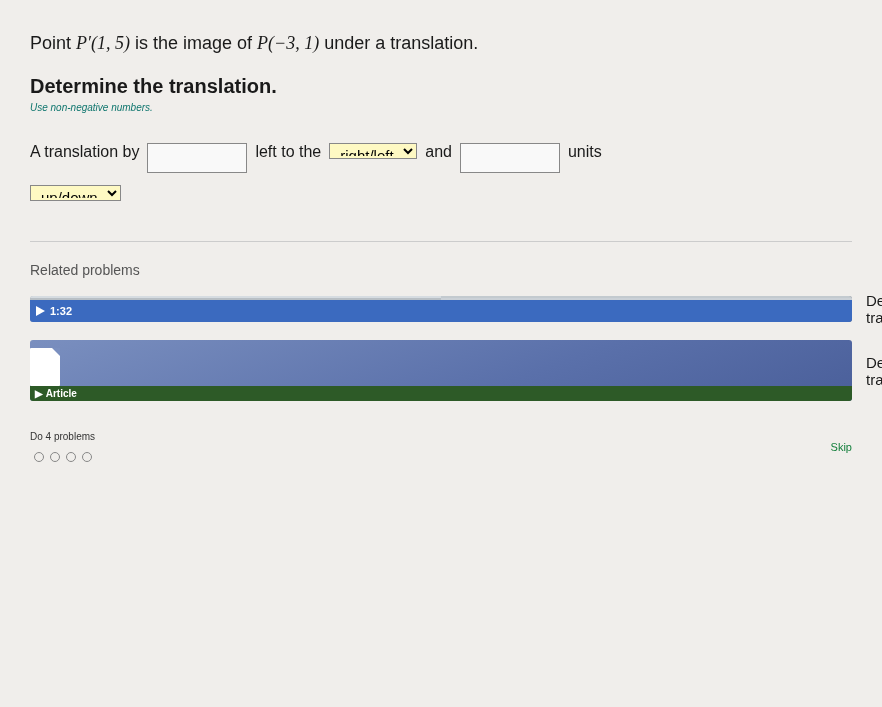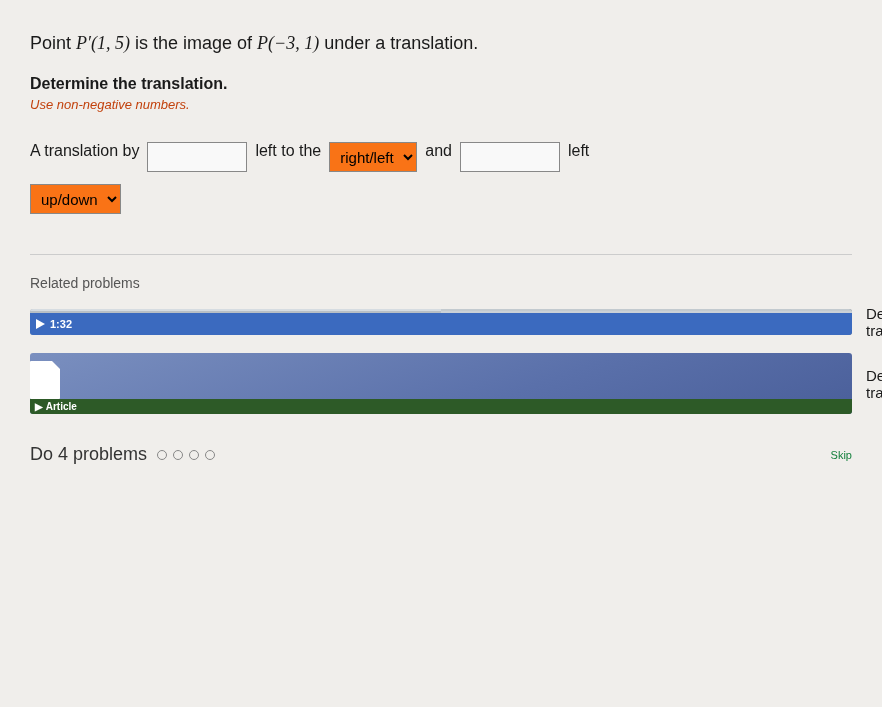--- a/index.html
+++ b/index.html
@@ -18,28 +18,28 @@
       margin-bottom: 18px;
       line-height: 1.5;
     }
 
     .problem-statement em {
       font-style: italic;
     }
 
     .directions-bold {
       font-weight: bold;
-      font-size: 16px;
+      font-size: 20px;
       margin-bottom: 4px;
     }
 
     .directions-italic {
       font-style: italic;
-      font-size: 13px;
-      color: #c2410c;
+      font-size: 10px;
+      color: #0f766e;
       margin-bottom: 30px;
     }
 
     .translation-row {
       display: flex;
       align-items: flex-start;
       flex-wrap: wrap;
       gap: 8px;
       margin-bottom: 12px;
       font-size: 16px;
@@ -55,22 +55,22 @@
       background: #f9f9f9;
       width: 100px;
       height: 30px;
       font-size: 15px;
       padding: 2px 6px;
       outline: none;
     }
 
     .dropdown-select {
       border: 1.5px solid #888;
-      background: #f97316;
-      height: 30px;
+      background: #fef9c3;
+      height: 16px;
       font-size: 15px;
       padding: 2px 6px;
       cursor: pointer;
       outline: none;
       appearance: auto;
     }
 
     .second-row {
       display: flex;
       align-items: center;
@@ -217,22 +217,23 @@
       display: flex;
       align-items: center;
       justify-content: space-between;
       margin-top: 30px;
     }
 
     .do-problems {
       display: flex;
       align-items: center;
       gap: 10px;
-      font-size: 18px;
+      font-size: 10px;
       color: #333;
+      flex-direction: column;
     }
 
     .progress-dots {
       display: flex;
       gap: 6px;
       align-items: center;
     }
 
     .dot {
       width: 10px;
@@ -274,21 +275,21 @@
   <span class="translation-label">A translation by</span>
   <input type="text" class="text-input" value="" placeholder="" style="">
   <span class="translation-label">left to the</span>
   <select class="dropdown-select">
     <option>right/left</option>
     <option>right</option>
     <option>left</option>
   </select>
   <span class="translation-label">and</span>
   <input type="text" class="text-input" value="" placeholder="" style="">
-  <span class="translation-label">left</span>
+  <span class="translation-label">units</span>
 </div>
 
 <div class="second-row">
   <select class="dropdown-select">
     <option>up/down</option>
     <option>up</option>
     <option>down</option>
   </select>
 </div>
 

